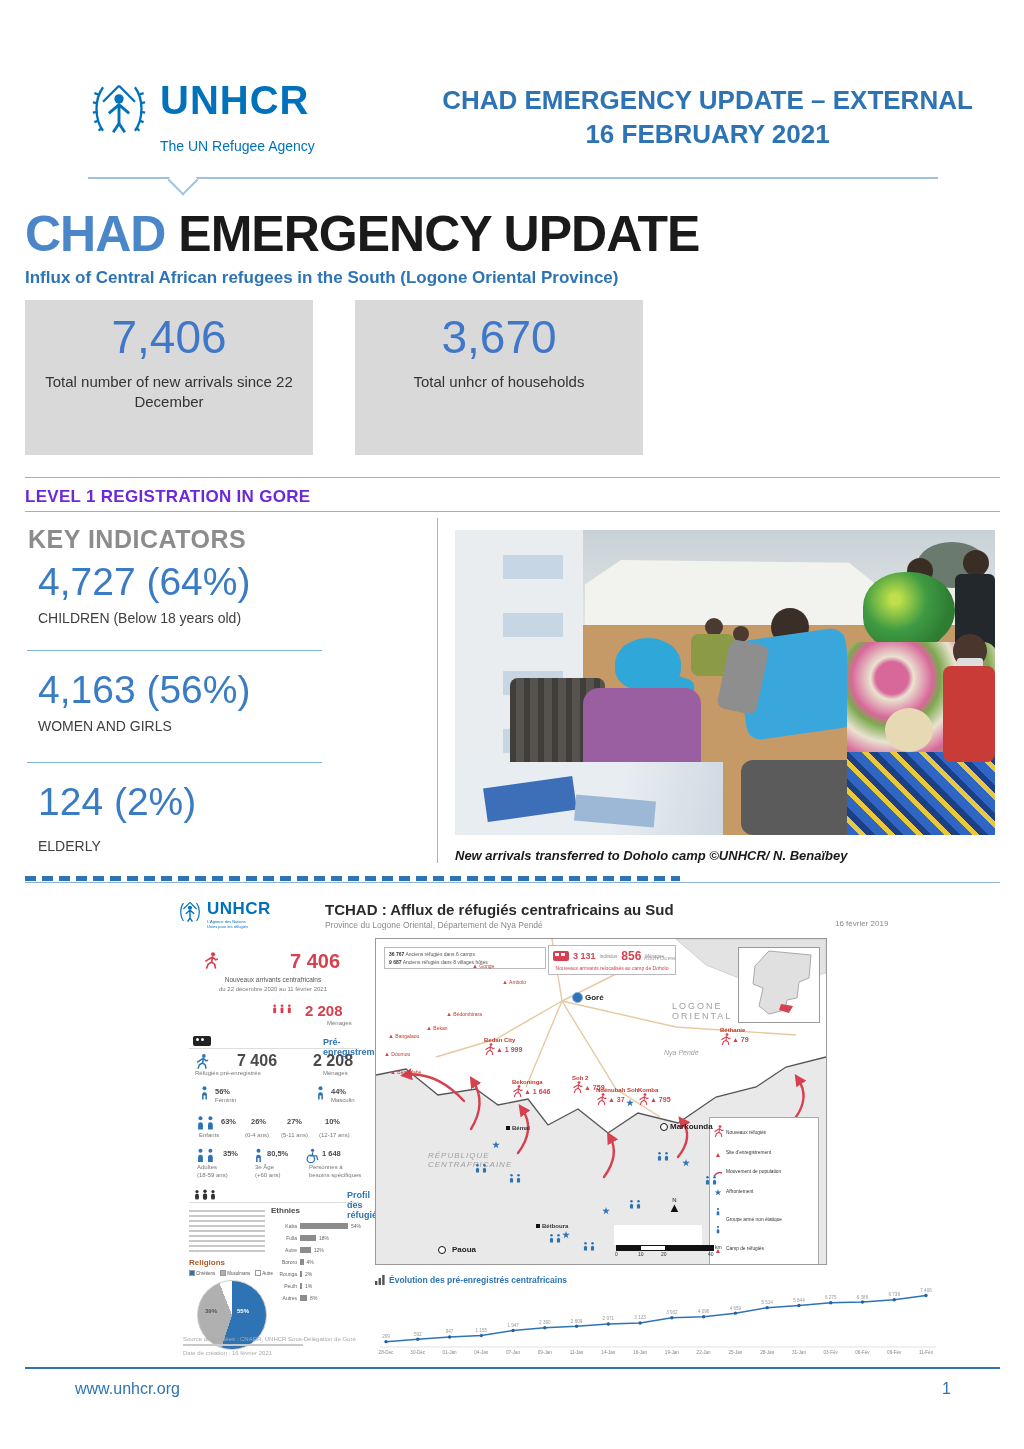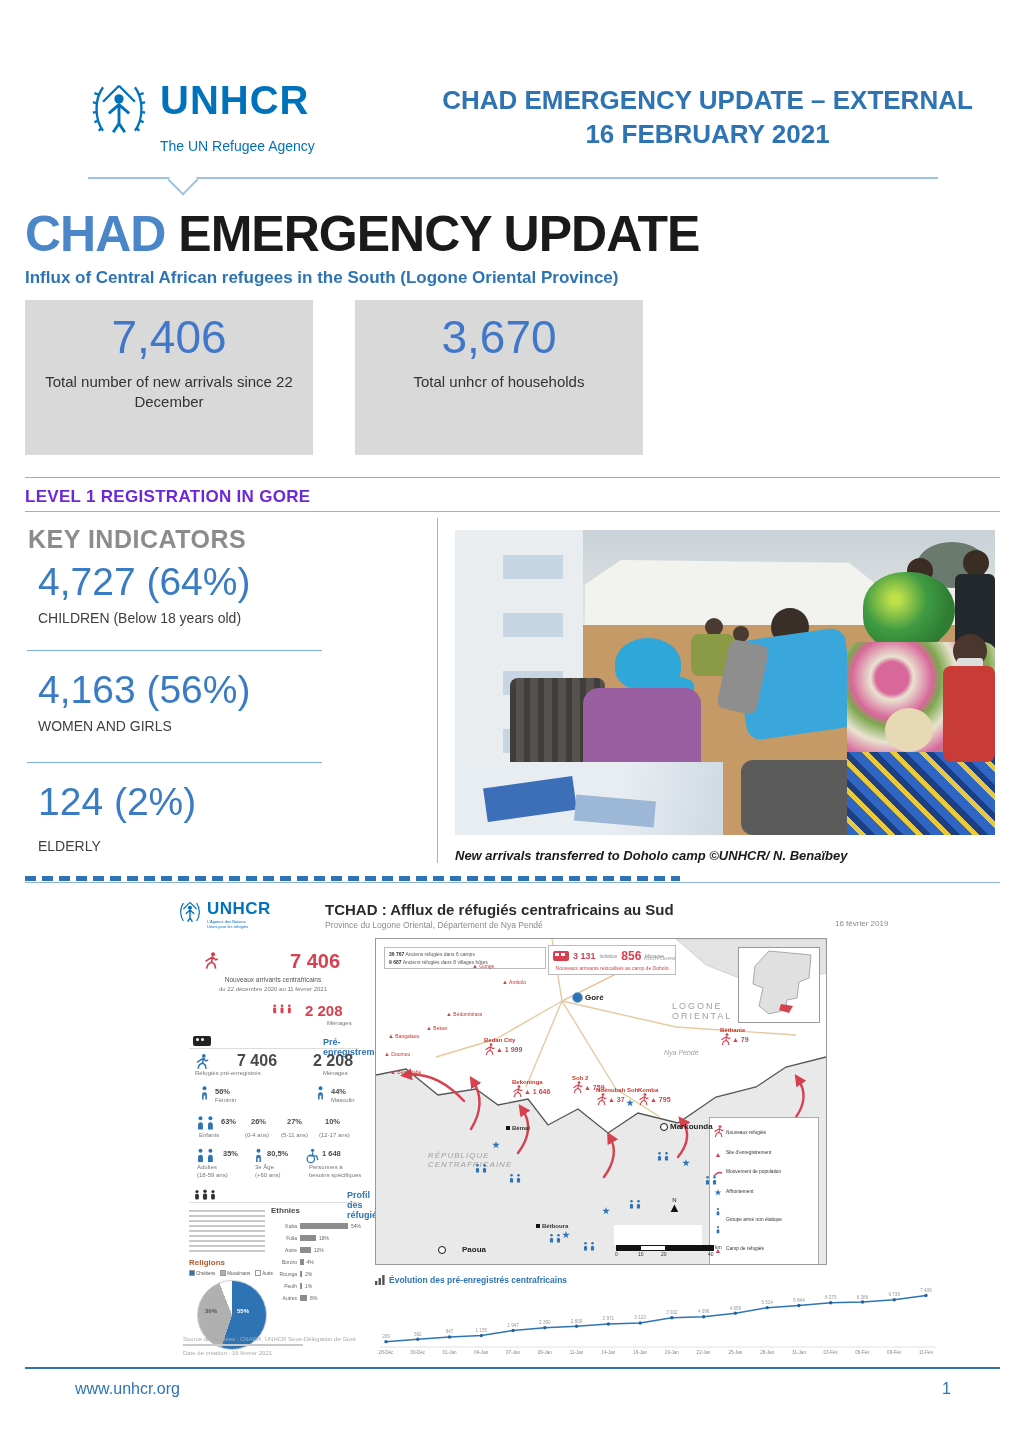--- a/index.html
+++ b/index.html
@@ -570,21 +570,21 @@
               <span class="town-lbl">Goré</span>
             </div>
           </div>
           <div class="abs" style="left: 284px; top: 183px;">
             <div style="display:flex;align-items:center;gap:2px;">
               <span style="display:inline-block;width:6px;height:6px;border-radius:50%;background:#fff;border:1.5px solid #111;"></span>
               <span class="town-lbl">Markounda</span>
             </div>
           </div>
           <div class="abs" style="left: 62px; top: 306px;">
-            <div style="display:flex;align-items:center;gap:16px;">
+            <div style="display:flex;align-items:center;gap:6px;">
               <span style="display:inline-block;width:6px;height:6px;border-radius:50%;background:#fff;border:1.5px solid #111;"></span>
               <span class="town-lbl">Paoua</span>
             </div>
           </div>
           <div class="abs" style="left: 130px; top: 186px;">
             <div style="display:flex;align-items:center;gap:2px;">
               <span style="display:inline-block;width:4px;height:4px;background:#111;"></span>
               <span class="town-sm">Bémal</span>
             </div>
           </div>

